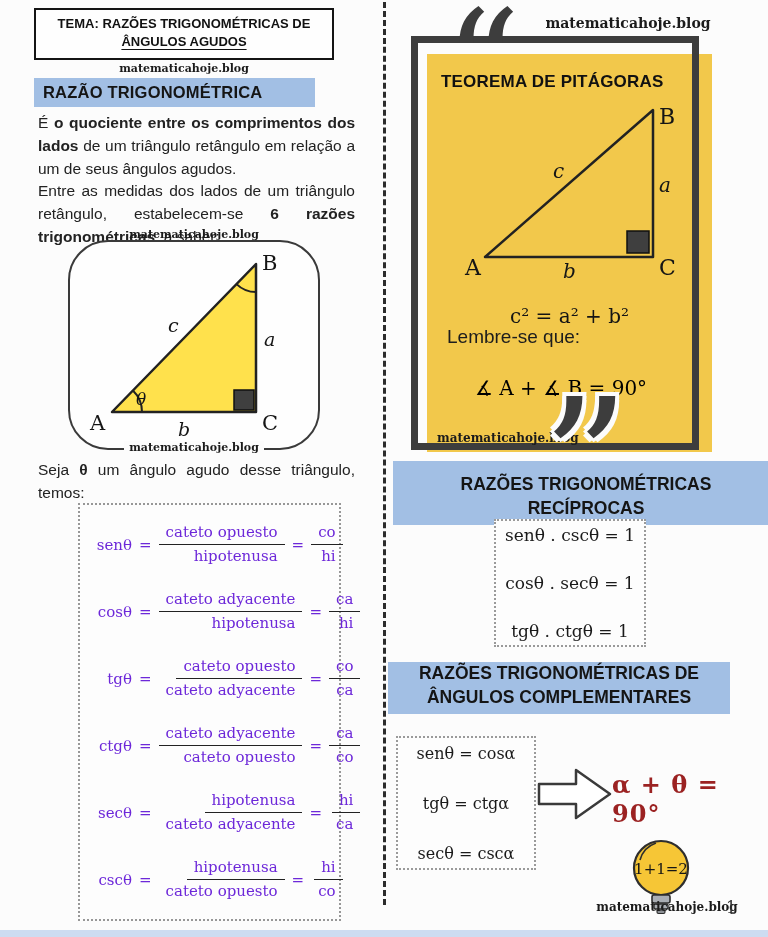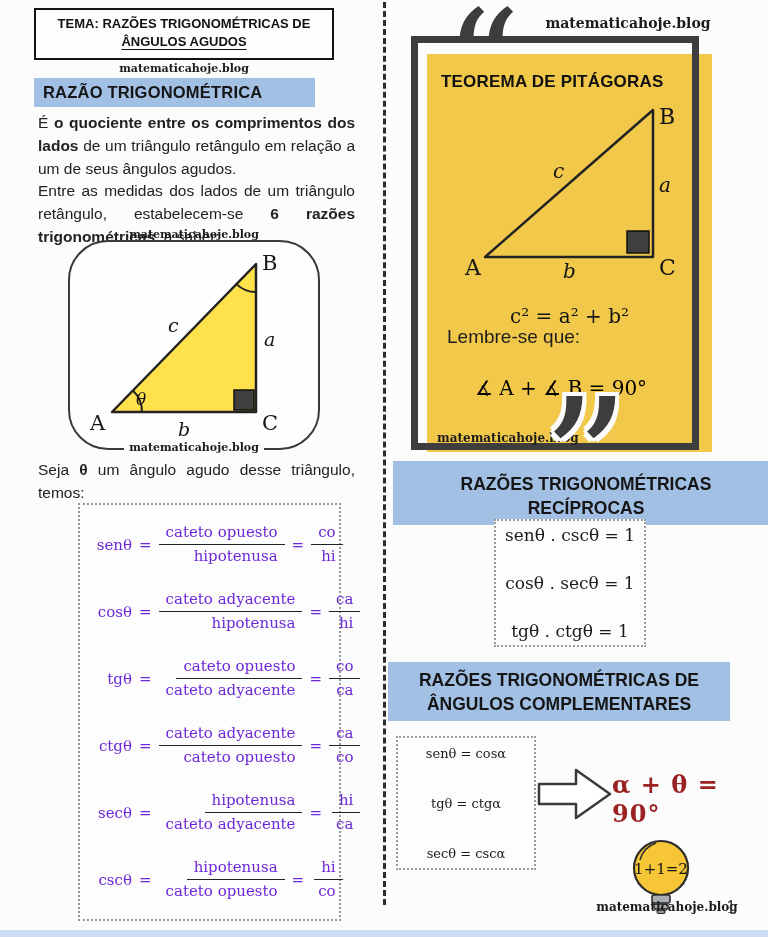--- a/index.html
+++ b/index.html
@@ -50,25 +50,25 @@
   .frame { position:absolute; left:411px; top:36px; width:288px; height:414px; border:7px solid #3d3d3d; z-index:2; }
   .ybox { position:absolute; left:427px; top:54px; width:285px; height:398px; background:#f2c84b; z-index:1;text-decoration:underline; }
   .ytitle { position:absolute; left:14px; top:18px; font-weight:700; font-size:17px; color:#111; letter-spacing:0.2px; }
   .ytri { position:absolute; left:28px; top:38px; }
   .yformula { position:absolute; left:0; top:238px; width:100%; text-align:center; font-family:"DejaVu Serif", serif; font-size:20px; color:#141414;margin-top:12px; }
   .ynote { position:absolute; left:20px; top:272px; font-size:19px; color:#1d1d1d; }
   .yangles { position:absolute; left:48px; top:322px; font-family:"DejaVu Serif", serif; font-size:20px; color:#000000; }
   .brand-yb { left:437px; width:130px; top:431px; font-size:12px; z-index:4; }
 
   .recip-header { left:393px; top:461px; width:386px; padding:12px 0 5px; text-align:center; font-size:17.5px; line-height:1.35; }
-  .comp-header { left:388px; top:662px; width:342px; padding:7px 0 5px; text-align:center; font-size:17.5px; line-height:1.35; }
+  .comp-header { left:388px; top:662px; width:342px; padding:0 0 5px; text-align:center; font-size:17.5px; line-height:1.35; }
 
   .dotted-box { position:absolute; border:2px dotted #9a9a9a; background:#fdfdfd; display:flex; flex-direction:column; justify-content:space-around; font-family:"DejaVu Serif", serif; color:#1a1a1a; text-align:center;gap:20px; }
   .recip-box { left:494px; top:519px; width:152px; height:128px; font-size:17px; }
-  .comp-box  { left:396px; top:736px; width:140px; height:134px; font-size:13px; }
+  .comp-box  { left:396px; top:736px; width:140px; height:134px; font-size:16px; }
 
   .arrow-svg { position:absolute; left:536px; top:766px; }
   .result { position:absolute; left:612px; top:770px; font-family:"DejaVu Serif", serif; font-size:24px; font-weight:600; color:#9b2222; letter-spacing:1px; }
 
   .bulb-svg { position:absolute; left:628px; top:838px; }
   .brand-br { left:592px; width:150px; top:900px; font-size:12px; }
   .pagenum { position:absolute; left:726px; top:898px; font-family:"DejaVu Serif", serif; font-size:16px; color:#333; }
 </style>
 </head>
 <body>

